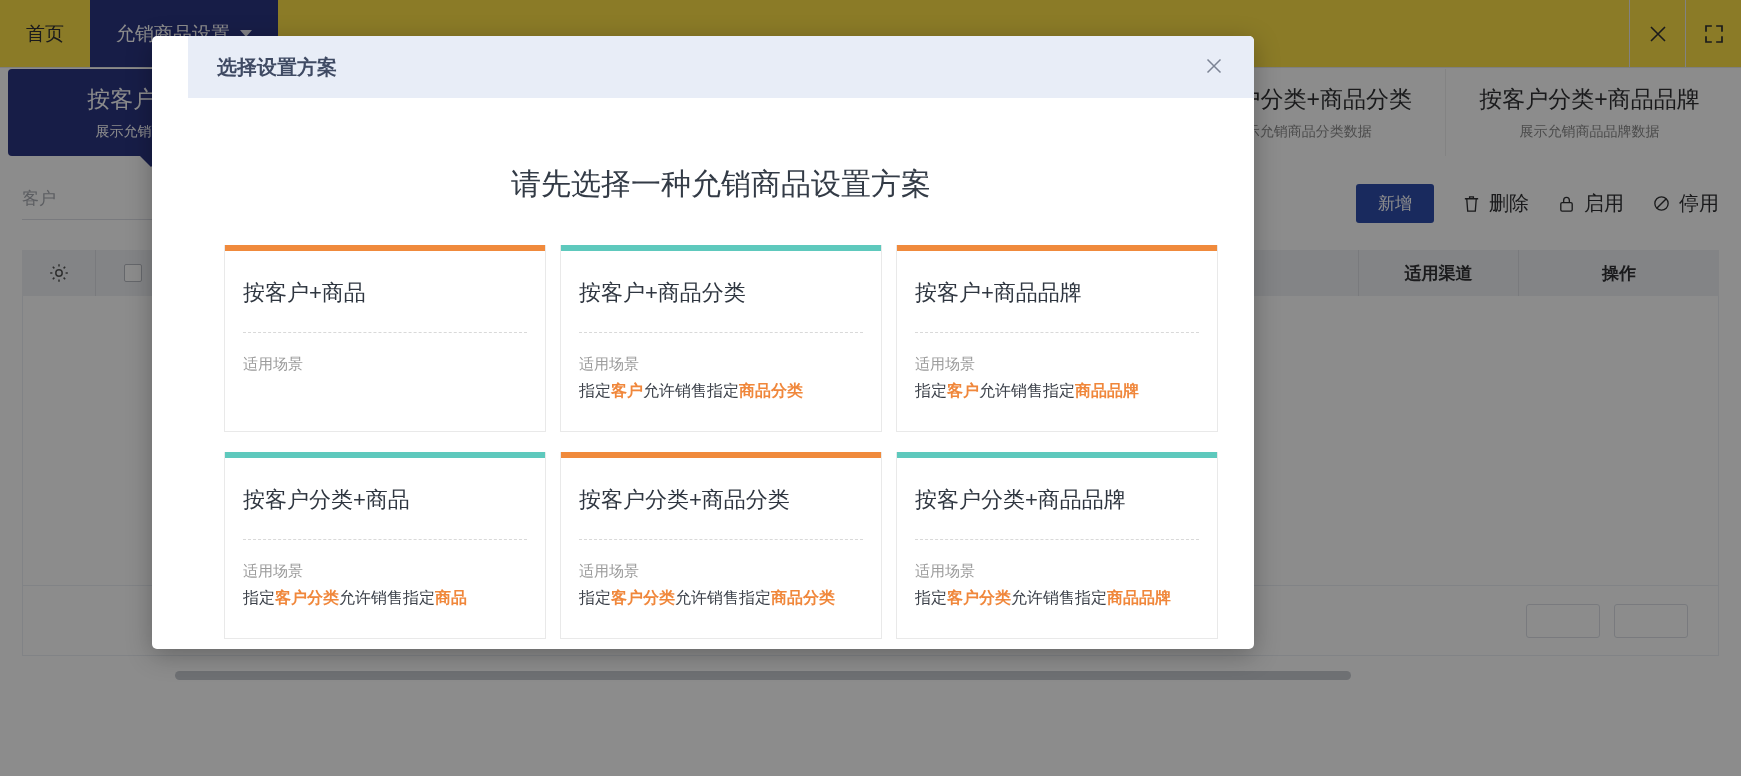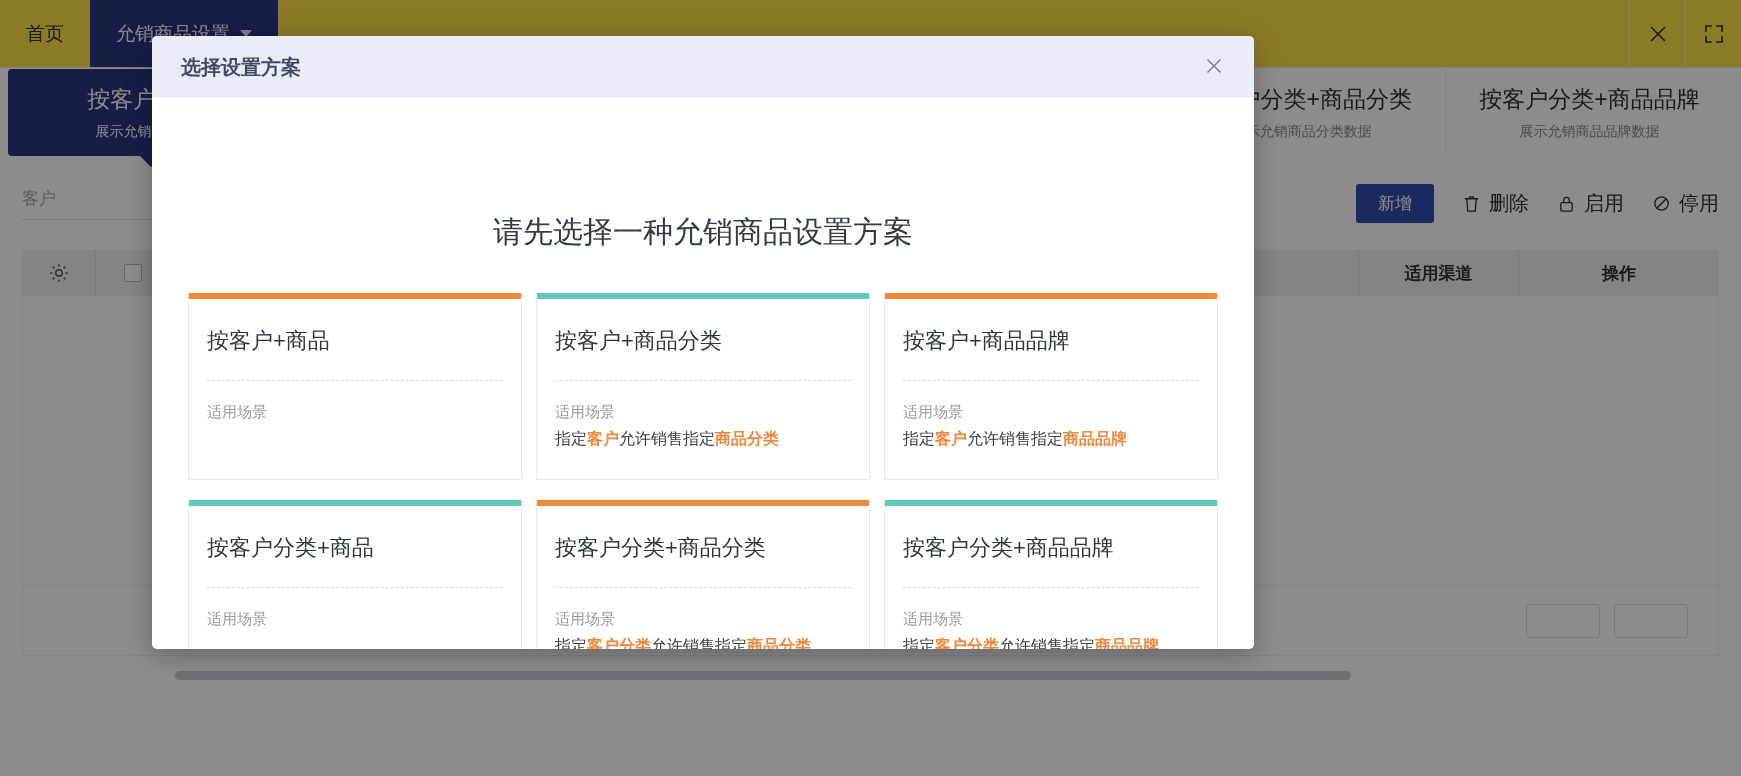--- a/index.html
+++ b/index.html
@@ -132,33 +132,34 @@
   }
 
   
   #modal {
     position: absolute;
     left: 152px; top: 36px; width: 1102px; height: 613px;
     background: #ffffff;
     border-radius: 5px;
     box-shadow: 0 6px 26px rgba(0,0,0,.28);
     overflow: hidden;
+    padding-left: 36px;
   }
   .modal-header {
     height: 62px; background: #e8edf7;
     display: flex; align-items: center;
     padding: 0 22px 0 29px;
   }
   .modal-title { font-size: 20px; font-weight: bold; color: #3f4a63; }
   .modal-close {
     margin-left: auto; font-size: 26px; line-height: 1;
     color: #7b8394; font-weight: 300;
     padding: 4px 8px;
   }
-  .modal-body { padding: 30px 36px 0 36px; margin-top: 48px; }
+  .modal-body { padding: 30px 36px 0 36px; }
   .modal-heading {
     text-align: center; font-size: 30px; color: #333b46;
     margin-top: 36px; margin-bottom: 40px;
   }
   .card-grid {
     display: grid;
     grid-template-columns: repeat(3, 1fr);
     gap: 20px 14px;
   }
   .card {
@@ -325,20 +326,21 @@
         <hr class="card-divider">
         <div class="card-scene-label">适用场景</div>
         <div class="card-desc"><span>指定</span><b>客户</b><span>允许销售指定</span><b>商品品牌</b></div>
       </div>
 
       <div class="card">
         <div class="card-accent" style="background: rgb(94, 201, 189);"></div>
         <div class="card-title">按客户分类+商品</div>
         <hr class="card-divider">
         <div class="card-scene-label">适用场景</div>
+        <div class="card-desc"><span>指定</span><b>客户分类</b><span>允许销售指定</span><b>商品</b></div>
       </div>
 
       <div class="card">
         <div class="card-accent" style="background: rgb(240, 138, 60);"></div>
         <div class="card-title">按客户分类+商品分类</div>
         <hr class="card-divider">
         <div class="card-scene-label">适用场景</div>
         <div class="card-desc"><span>指定</span><b>客户分类</b><span>允许销售指定</span><b>商品分类</b></div>
       </div>
 

